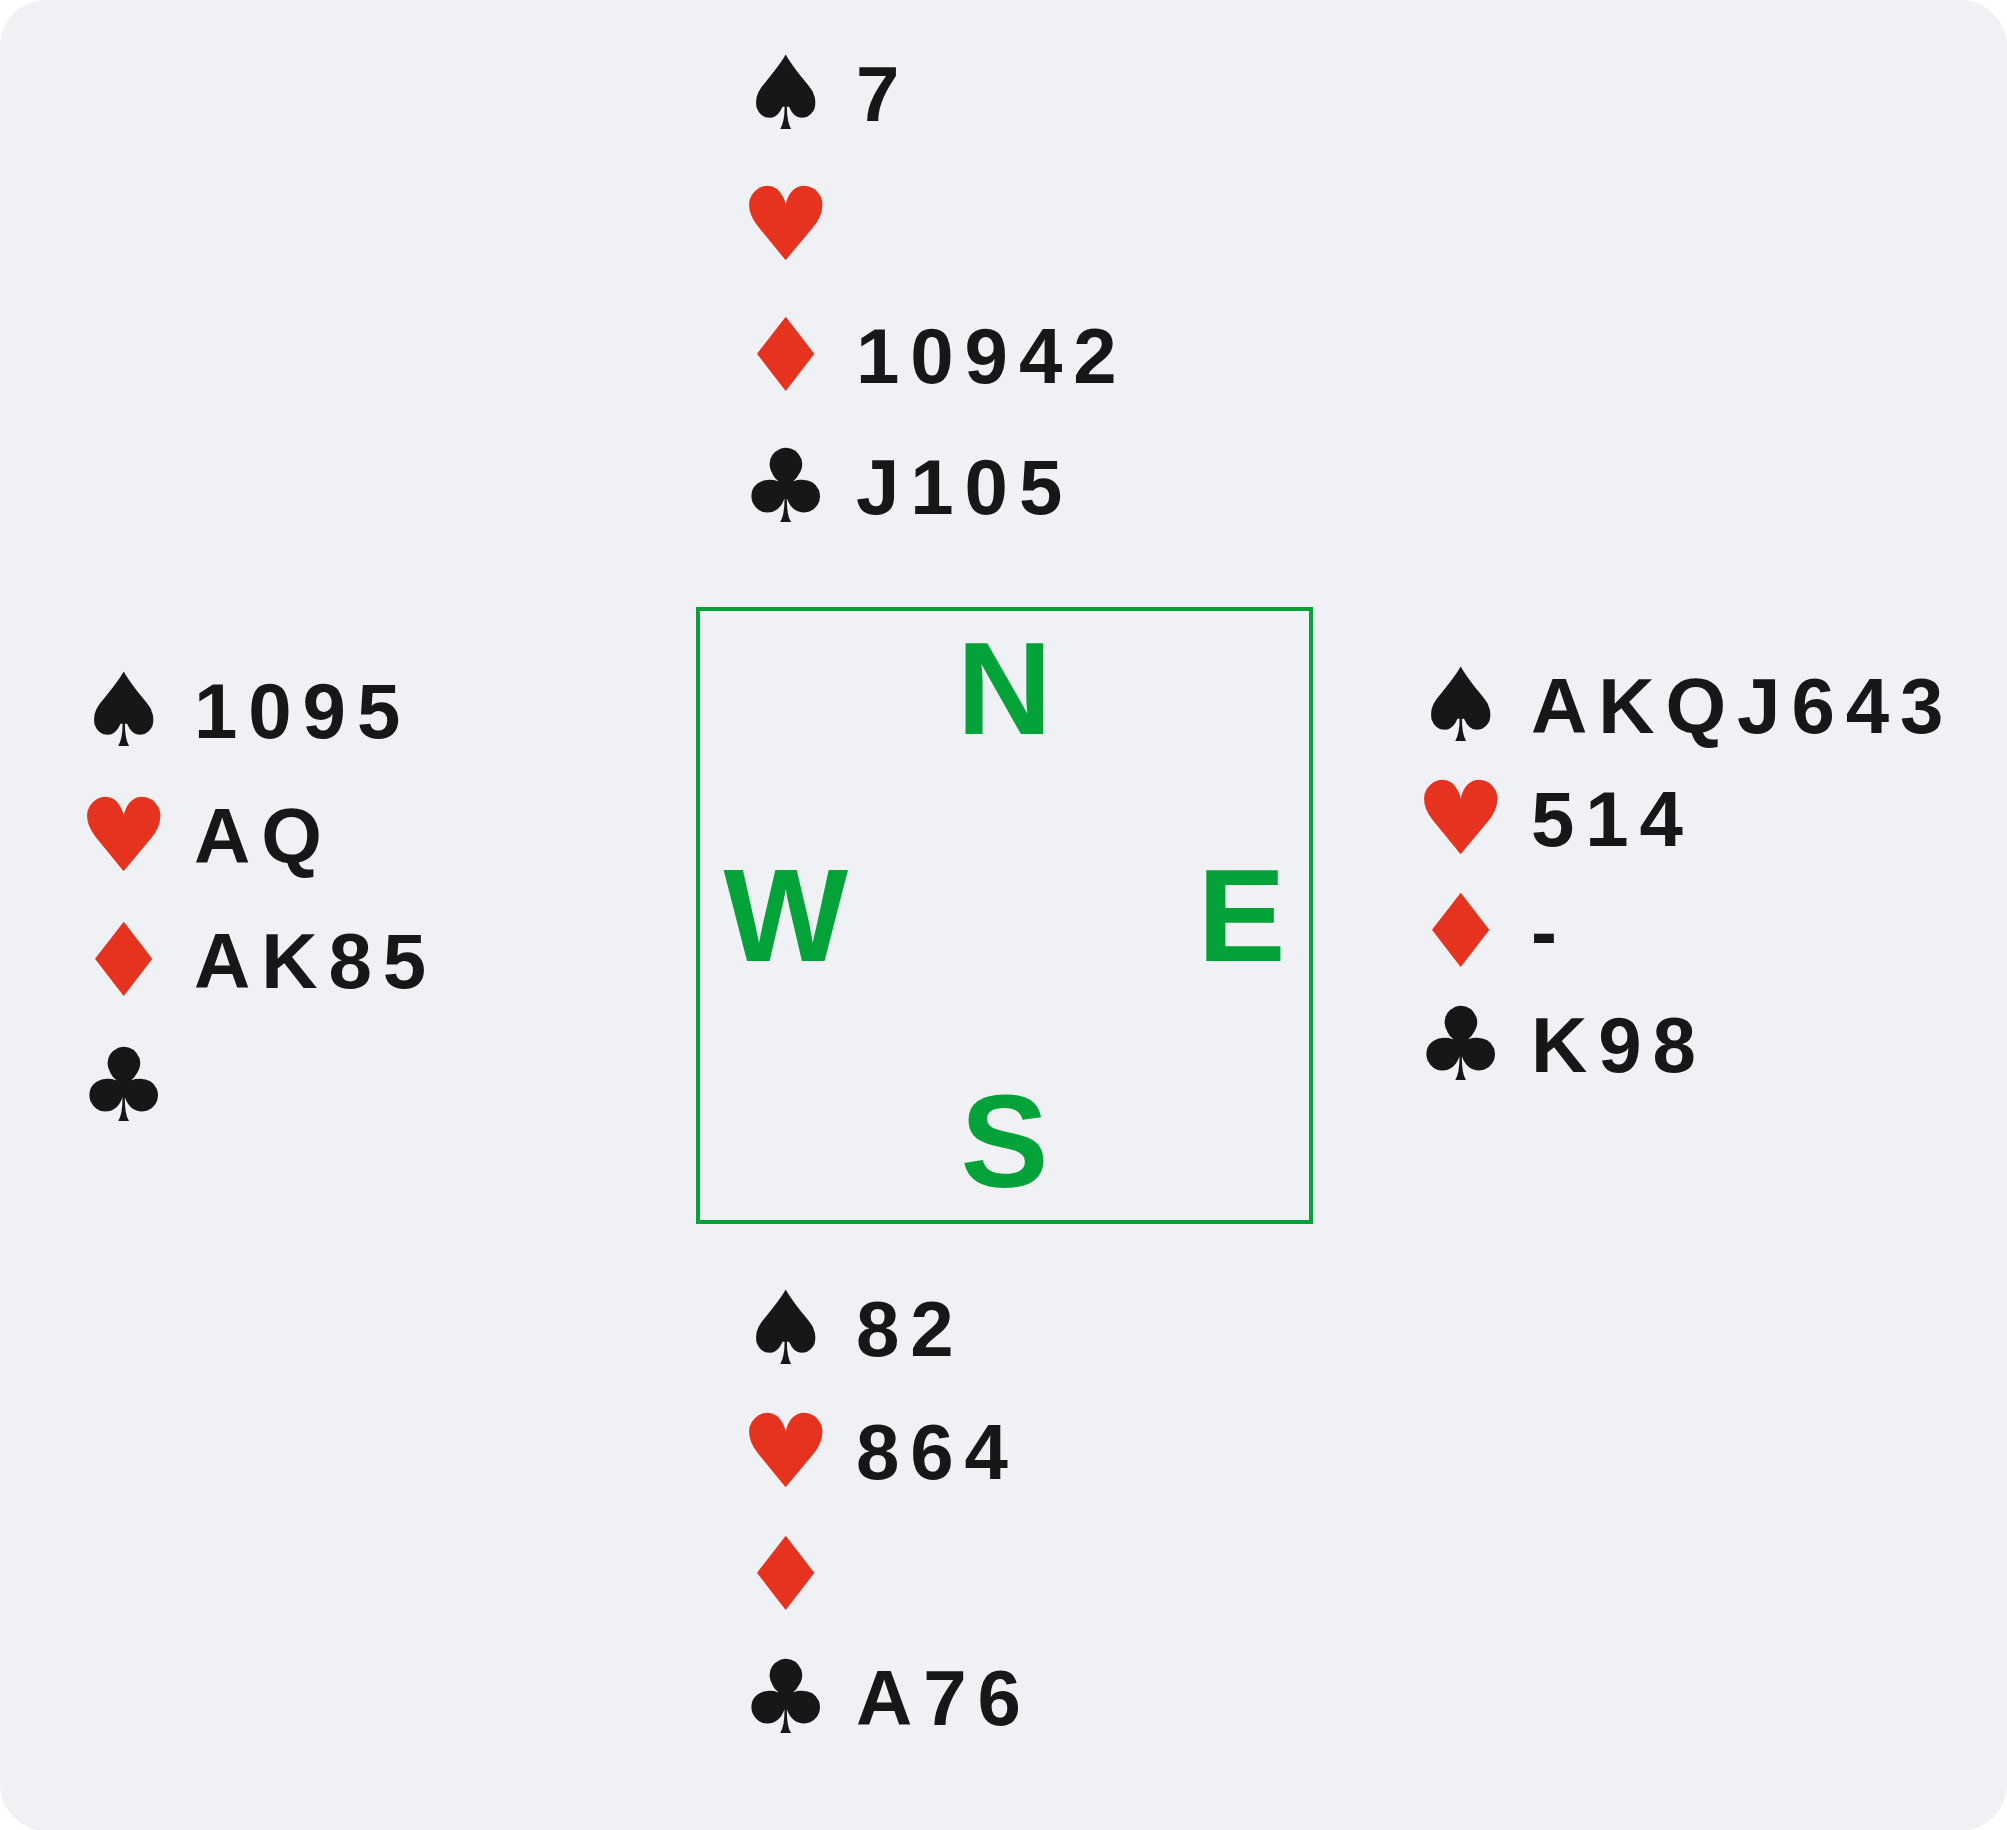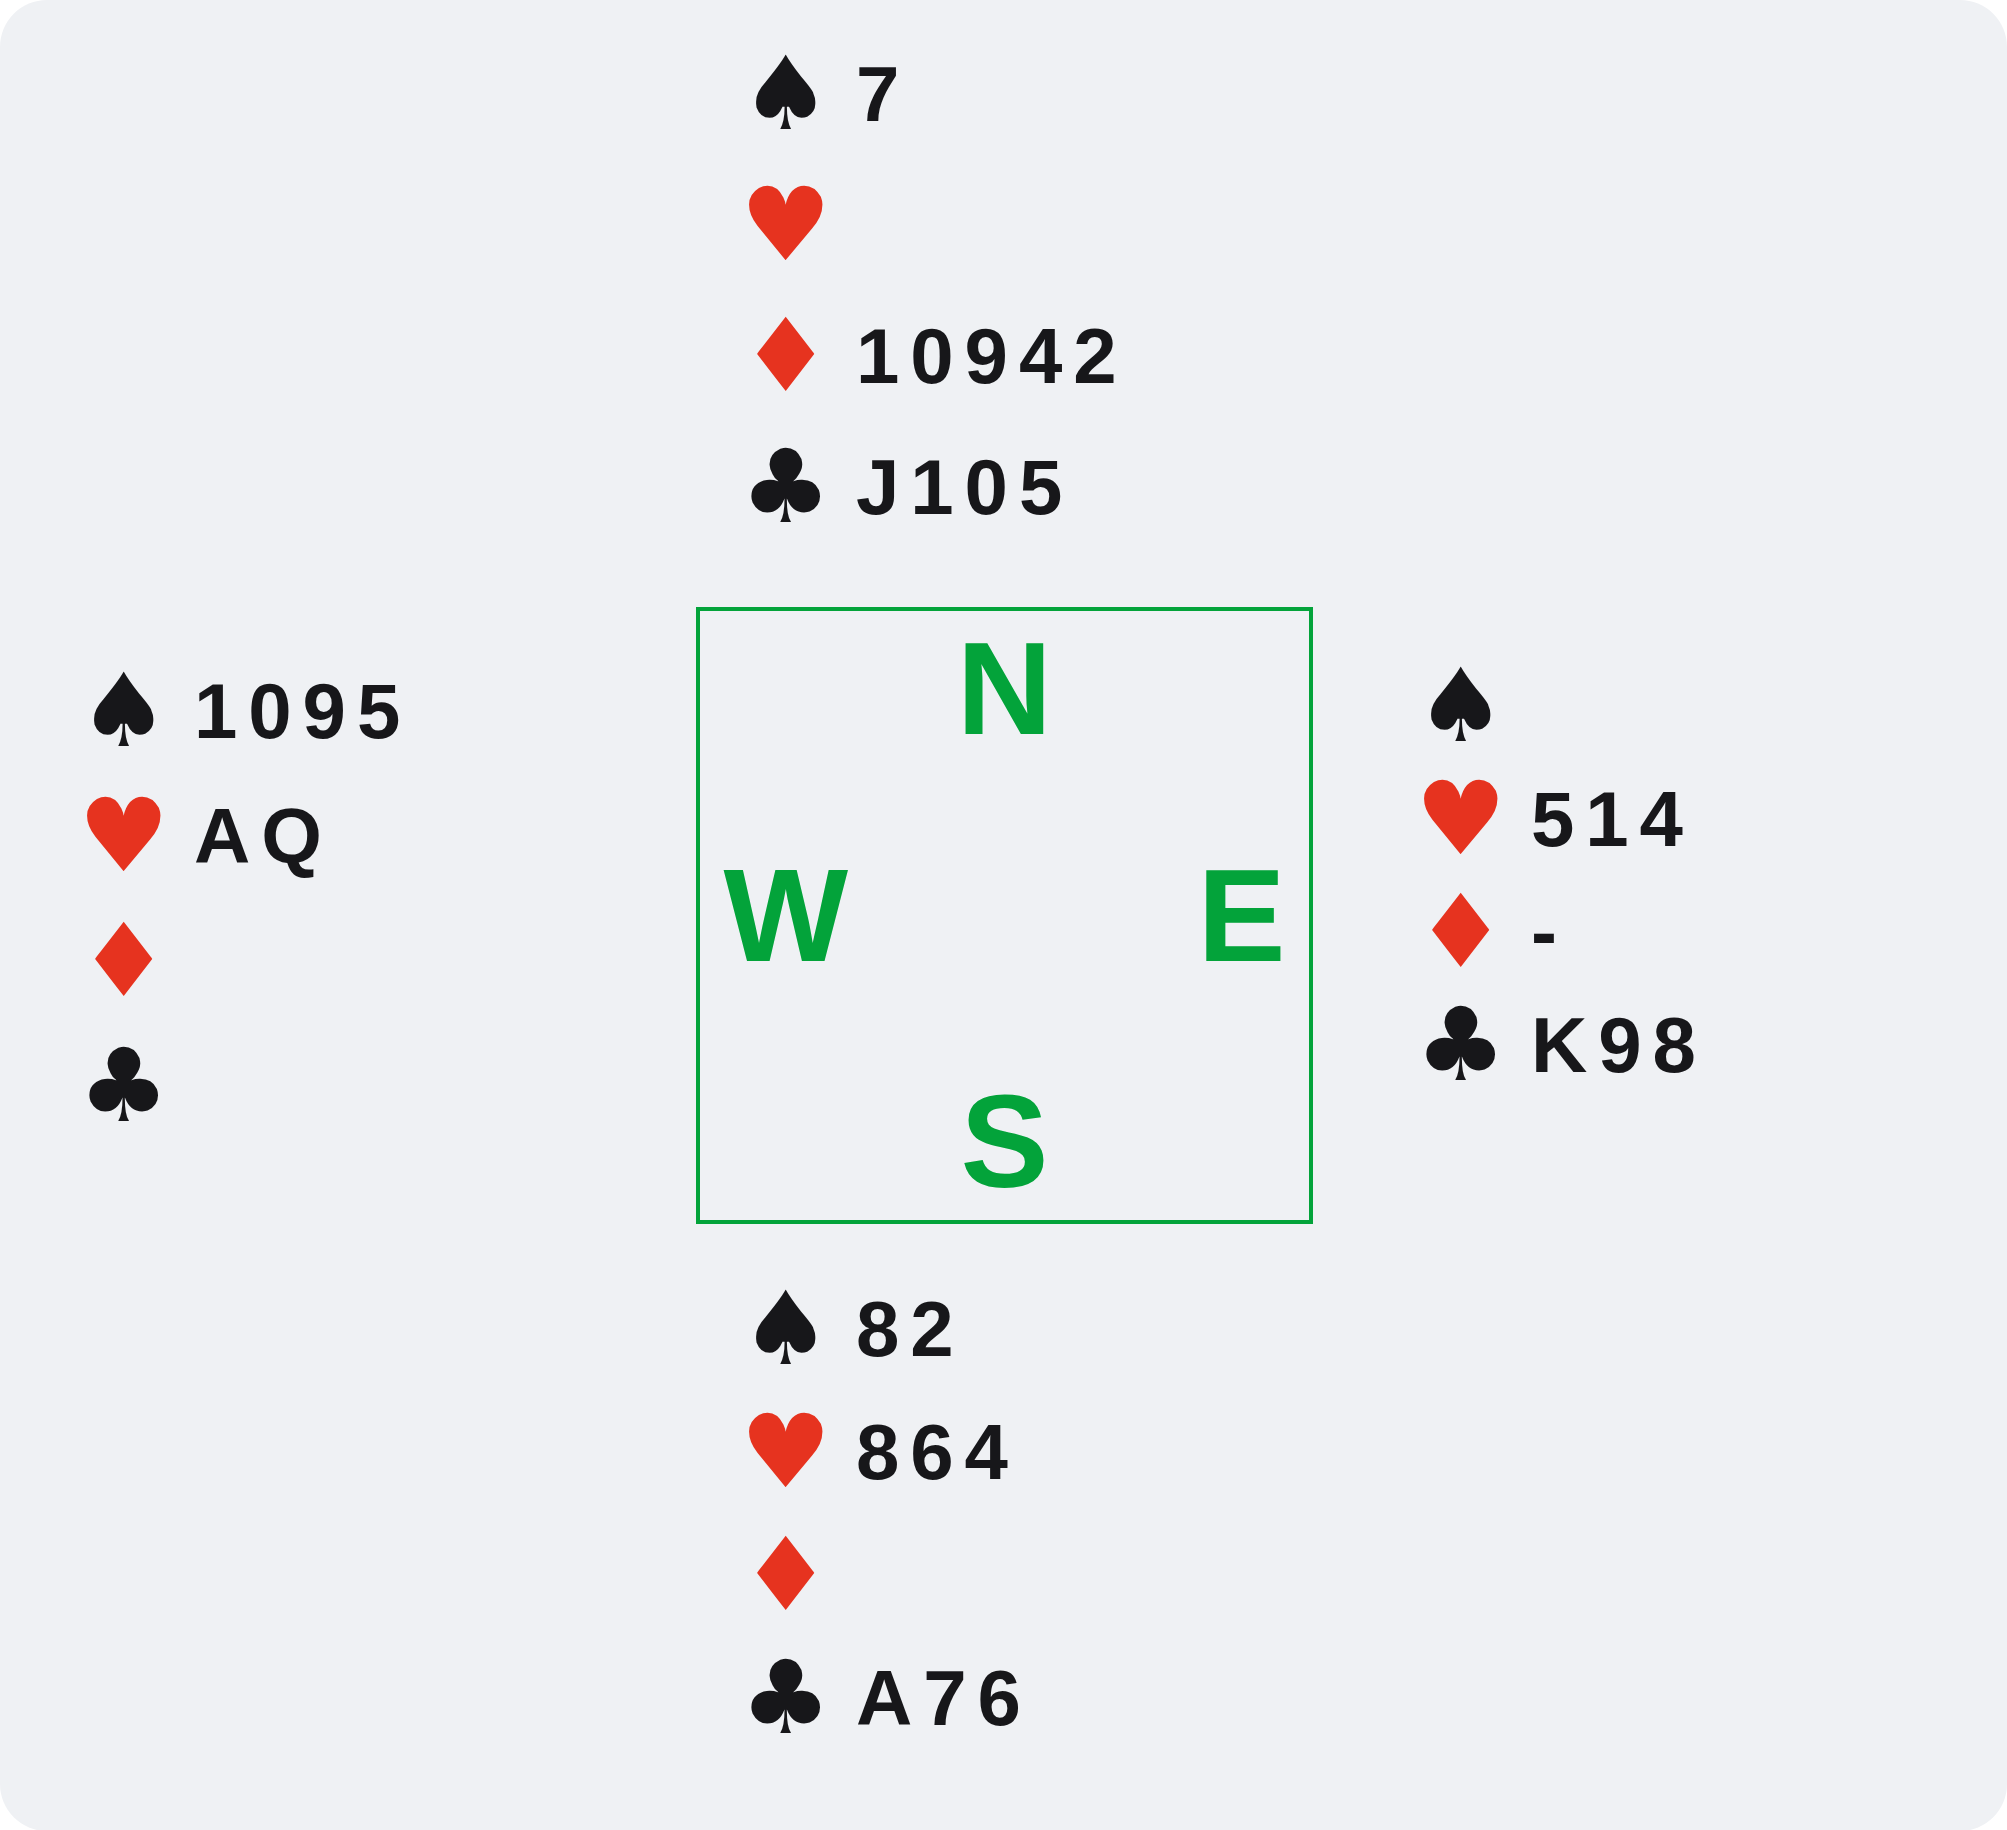--- a/index.html
+++ b/index.html
@@ -108,29 +108,31 @@
     <div class="row">
       <span class="suit black">♠</span>
       <span class="cards">1095</span>
     </div>
     <div class="row">
       <span class="suit red">♥</span>
       <span class="cards">AQ</span>
     </div>
     <div class="row">
       <span class="suit red">♦</span>
+      <span class="cards">AK85</span>
     </div>
     <div class="row">
       <span class="suit black">♣</span>
     </div>
   </div>
 
   <div class="hand hand-east">
     <div class="row">
       <span class="suit black">♠</span>
+      <span class="cards">AKQJ643</span>
     </div>
     <div class="row">
       <span class="suit red">♥</span>
       <span class="cards">514</span>
     </div>
     <div class="row">
       <span class="suit red">♦</span>
       <span class="cards">-</span>
     </div>
     <div class="row">

